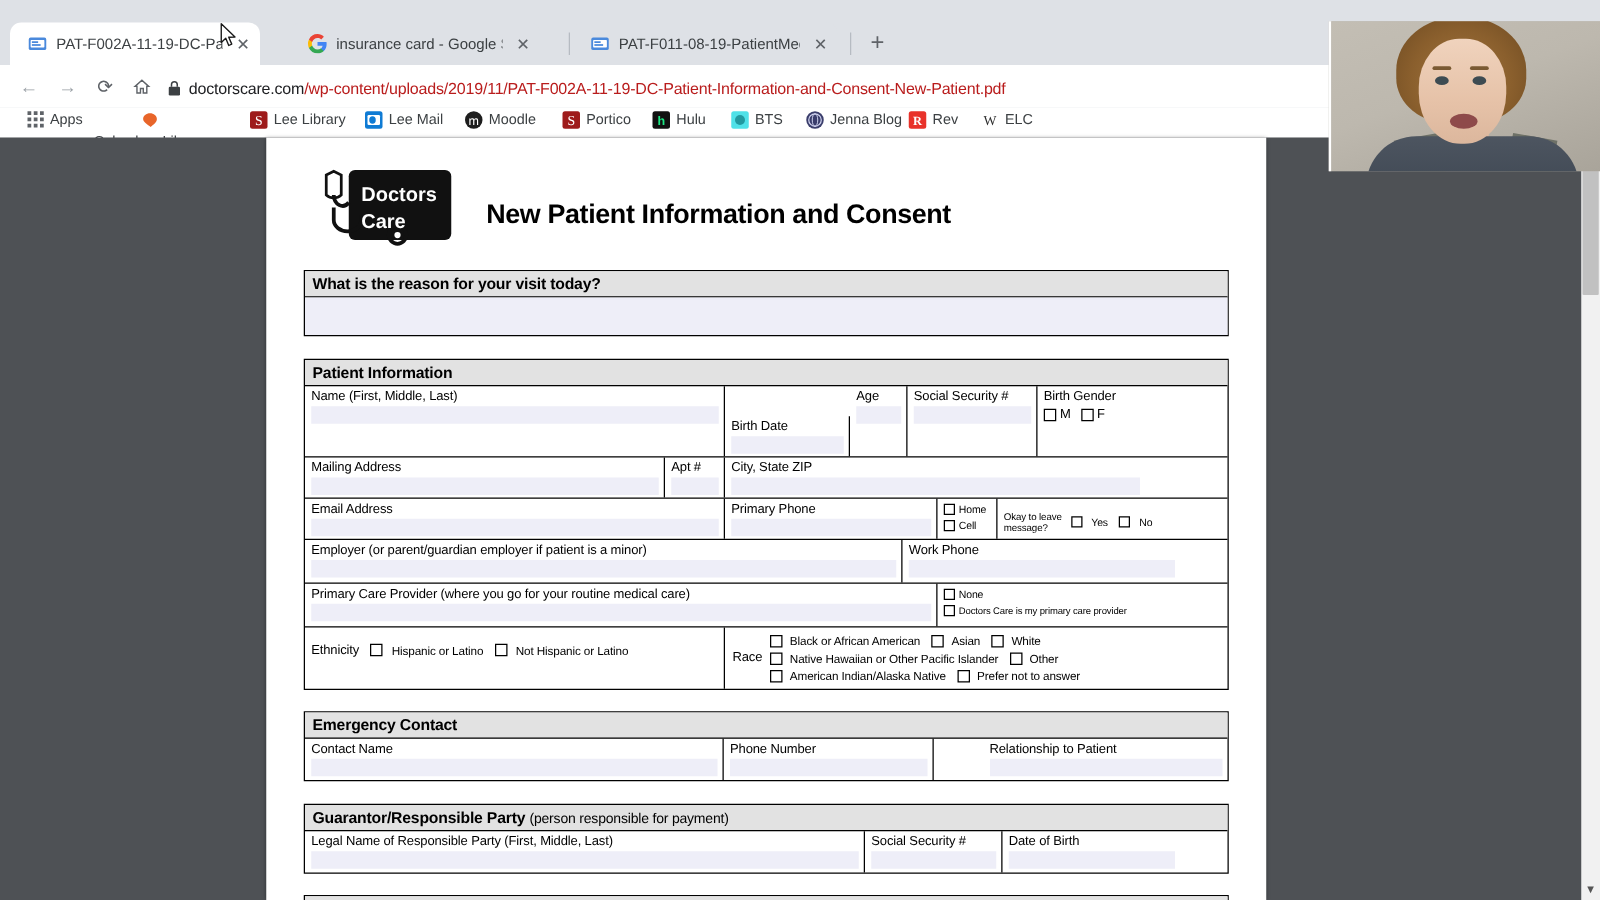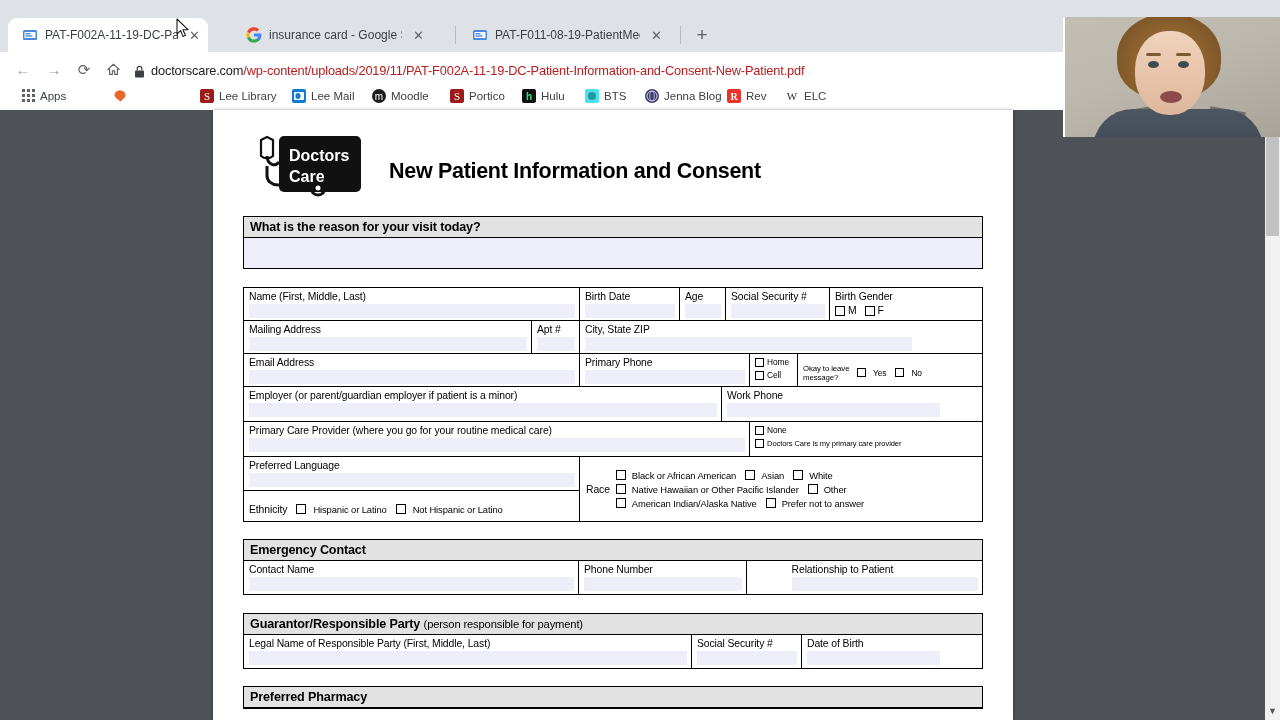--- a/index.html
+++ b/index.html
@@ -325,27 +325,28 @@
           </div>
           <div class="doctitle">New Patient Information and Consent</div>
         </div>
 
         <div class="sect" style="margin-top:14px;">
           <div class="sect-hdr">What is the reason for your visit today?</div>
           <div class="reason-body"></div>
         </div>
 
         <div class="sect" style="margin-top:18px;">
+          <div class="sect-hdr">Patient Information</div>
 
           <div class="row">
             <div class="cell" style="width:336px;">
               <span class="lbl">Name (First, Middle, Last)</span>
               <span class="fill"></span>
             </div>
-            <div class="cell" style="width:100px;">
+            <div class="cell" style="width:100px;margin-top:24px;">
               <span class="lbl">Birth Date</span>
               <span class="fill"></span>
             </div>
             <div class="cell" style="width:46px;">
               <span class="lbl">Age</span>
               <span class="fill"></span>
             </div>
             <div class="cell" style="width:104px;">
               <span class="lbl">Social Security #</span>
               <span class="fill"></span>
@@ -427,24 +428,20 @@
               </span>
               <span class="cbxrow" style="font-size:7.6px; margin-top:4px;">
                 <span class="cbx" style="width:9px;height:9px;"></span>
                 <span>Doctors Care is my primary care provider</span>
               </span>
             </div>
           </div>
 
           <div class="row" style="border-bottom:none;">
             <div style="width:336px; border-right:1.2px solid #000;">
-              <div class="cell" style="width:100%; border-right:none; border-bottom:1.2px solid #000; min-height:34px;">
-                <span class="lbl">Preferred Language</span>
-                <span class="fill"></span>
-              </div>
               <div class="cell" style="width:100%; border-right:none; min-height:30px; display:flex; align-items:center; gap:4px; padding-top:6px;">
                 <span style="font-size:10.4px;">Ethnicity</span>
                 <span class="cbx" style="margin-left:5px;"></span>
                 <span style="font-size:9.4px;">Hispanic or Latino</span>
                 <span class="cbx" style="margin-left:5px;"></span>
                 <span style="font-size:9.4px;">Not Hispanic or Latino</span>
               </div>
             </div>
 
             <div class="cell" style="width:364px; border-right:none; display:flex; align-items:center; gap:6px; padding:5px 4px 5px 6px;">

